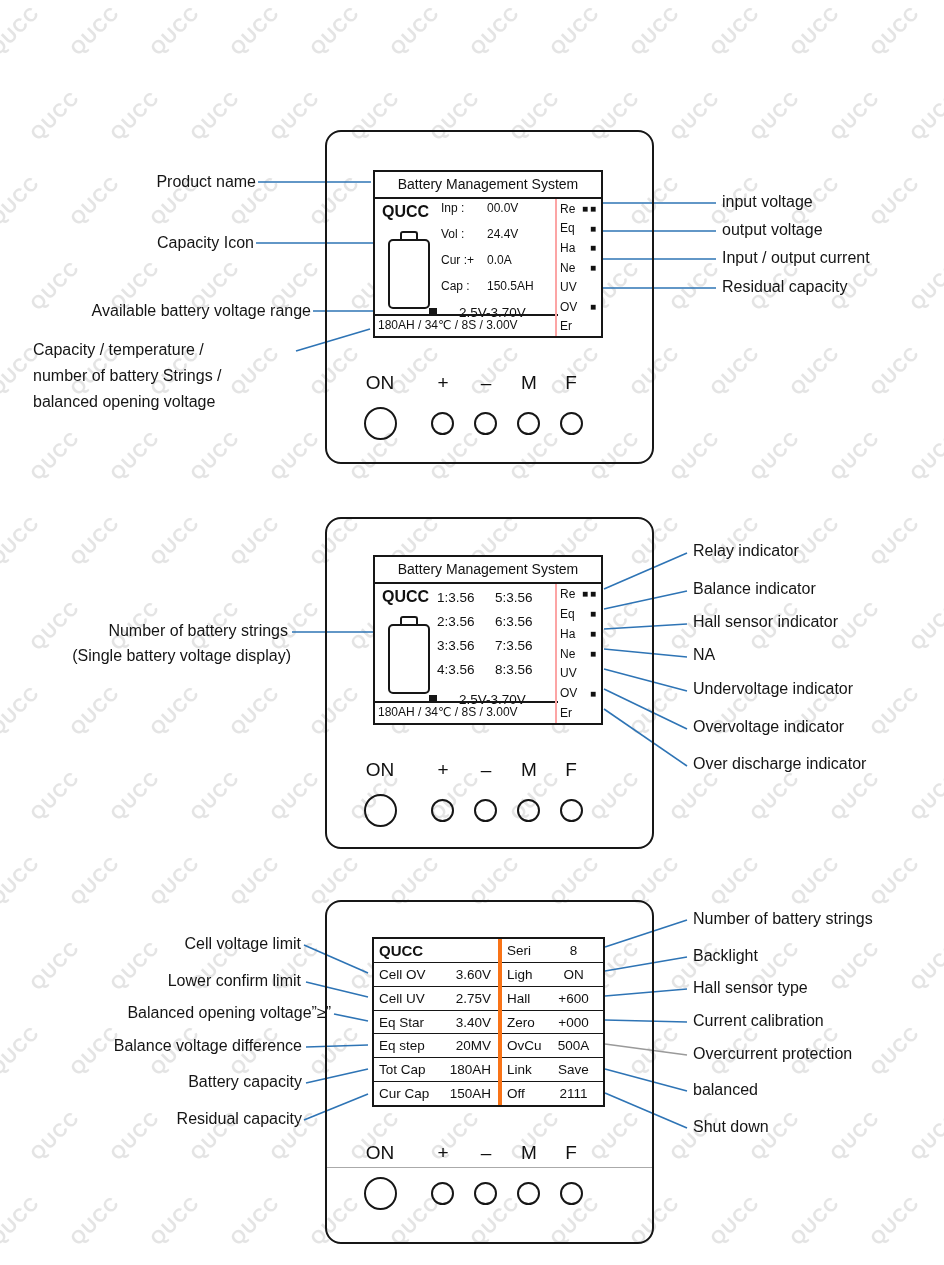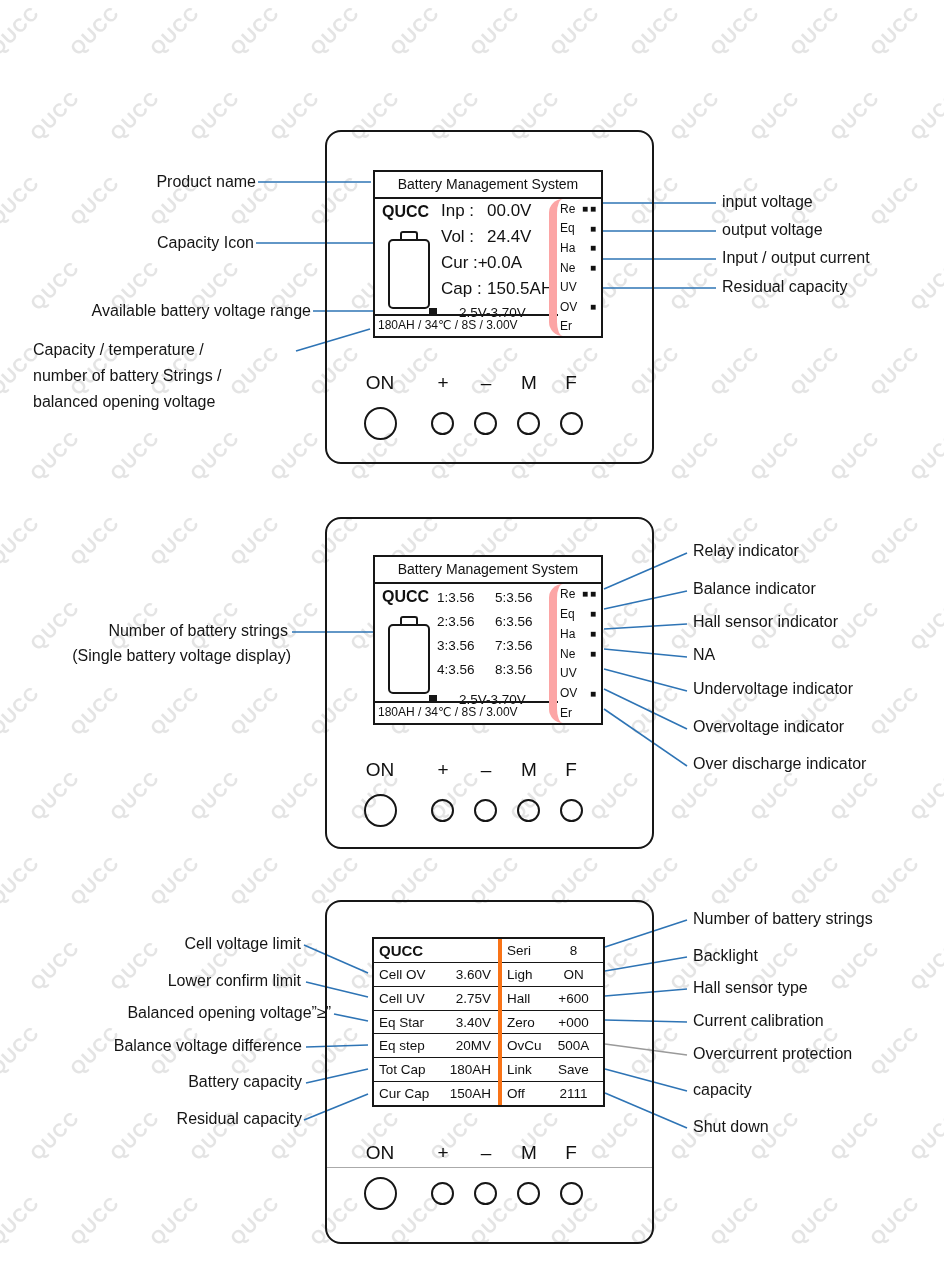--- a/index.html
+++ b/index.html
@@ -17,27 +17,27 @@
   
   .device{position:absolute;left:325px;width:325px;border:2.5px solid #161616;border-radius:16px;z-index:2;background:transparent;}
   #dev1{top:130px;height:330px;} #dev2{top:517px;height:328px;} #dev3{top:900px;height:340px;}
   .screen{position:absolute;background:#fff;border:2px solid #161616;box-sizing:border-box;}
   .s-title{height:25px;line-height:25px;text-align:center;border-bottom:2px solid #161616;font-size:14px;}
   .s-body{position:absolute;left:0;right:0;top:27px;bottom:0;}
   .brand{position:absolute;left:7px;top:4px;font-size:16px;font-weight:bold;}
   .batt{position:absolute;left:12px;top:32px;width:44px;}
   .batt .nub{width:14px;height:6px;margin:0 auto;border:2px solid #161616;border-bottom:none;border-radius:3px 3px 0 0;}
   .batt .bod{width:38px;height:66px;margin:0 auto;border:2px solid #161616;border-radius:5px;}
-  .vrow{position:absolute;left:66px;font-size:17px;white-space:nowrap;}
+  .vrow{position:absolute;left:66px;font-size:12px;white-space:nowrap;}
   .vlab{display:inline-block;width:46px;}
   .vrange{position:absolute;left:54px;top:106px;font-size:13.5px;white-space:nowrap;}
   .sqr{display:inline-block;width:8px;height:8px;background:#161616;margin-right:22px;vertical-align:1px;}
   .sfooter{position:absolute;left:0;bottom:0;width:180px;height:20px;border-top:2px solid #161616;
            font-size:12px;line-height:19px;padding-left:3px;white-space:nowrap;}
-  .icol{position:absolute;top:0;bottom:0;right:0;width:44px;border-left:8px solid #fca5a5;display:flex;flex-direction:column;border-radius:14px;}
+  .icol{position:absolute;top:0;bottom:0;right:0;width:44px;border-left:2px solid #fca5a5;display:flex;flex-direction:column;}
   .irow{flex:1;display:flex;align-items:center;font-size:12px;padding:0 3px;}
   .irow .sq{margin-left:auto;font-size:10px;letter-spacing:2px;}
   .crow{position:absolute;left:62px;font-size:13.5px;white-space:nowrap;}
   .c1{display:inline-block;width:58px;}
   
   #screen3{left:45px;top:35px;width:233px;height:170px;display:flex;}
   .t-left{width:124px;display:flex;flex-direction:column;}
   .t-right{flex:1;border-left:4px solid #f97316;display:flex;flex-direction:column;}
   .t-row{flex:1;display:flex;align-items:center;font-size:13.5px;border-bottom:1.5px solid #161616;padding:0 5px;box-sizing:border-box;white-space:nowrap;}
   .t-row:last-child{border-bottom:none;}
@@ -499,16 +499,16 @@
   <div class="ann r" style="right:643px;top:972px">Lower confirm limit</div>
   <div class="ann r" style="right:613px;top:1004px">Balanced opening voltage”≥”</div>
   <div class="ann r" style="right:642px;top:1037px">Balance voltage difference</div>
   <div class="ann r" style="right:642px;top:1073px">Battery capacity</div>
   <div class="ann r" style="right:642px;top:1110px">Residual capacity</div>
   <div class="ann" style="left:693px;top:910px">Number of battery strings</div>
   <div class="ann" style="left:693px;top:947px">Backlight</div>
   <div class="ann" style="left:693px;top:979px">Hall sensor type</div>
   <div class="ann" style="left:693px;top:1012px">Current calibration</div>
   <div class="ann" style="left:693px;top:1045px">Overcurrent protection</div>
-  <div class="ann" style="left:693px;top:1081px">capacity</div>
+  <div class="ann" style="left:693px;top:1081px">balanced</div>
   <div class="ann" style="left:693px;top:1118px">Shut down</div>
 
 </div>
 
 </body></html>

